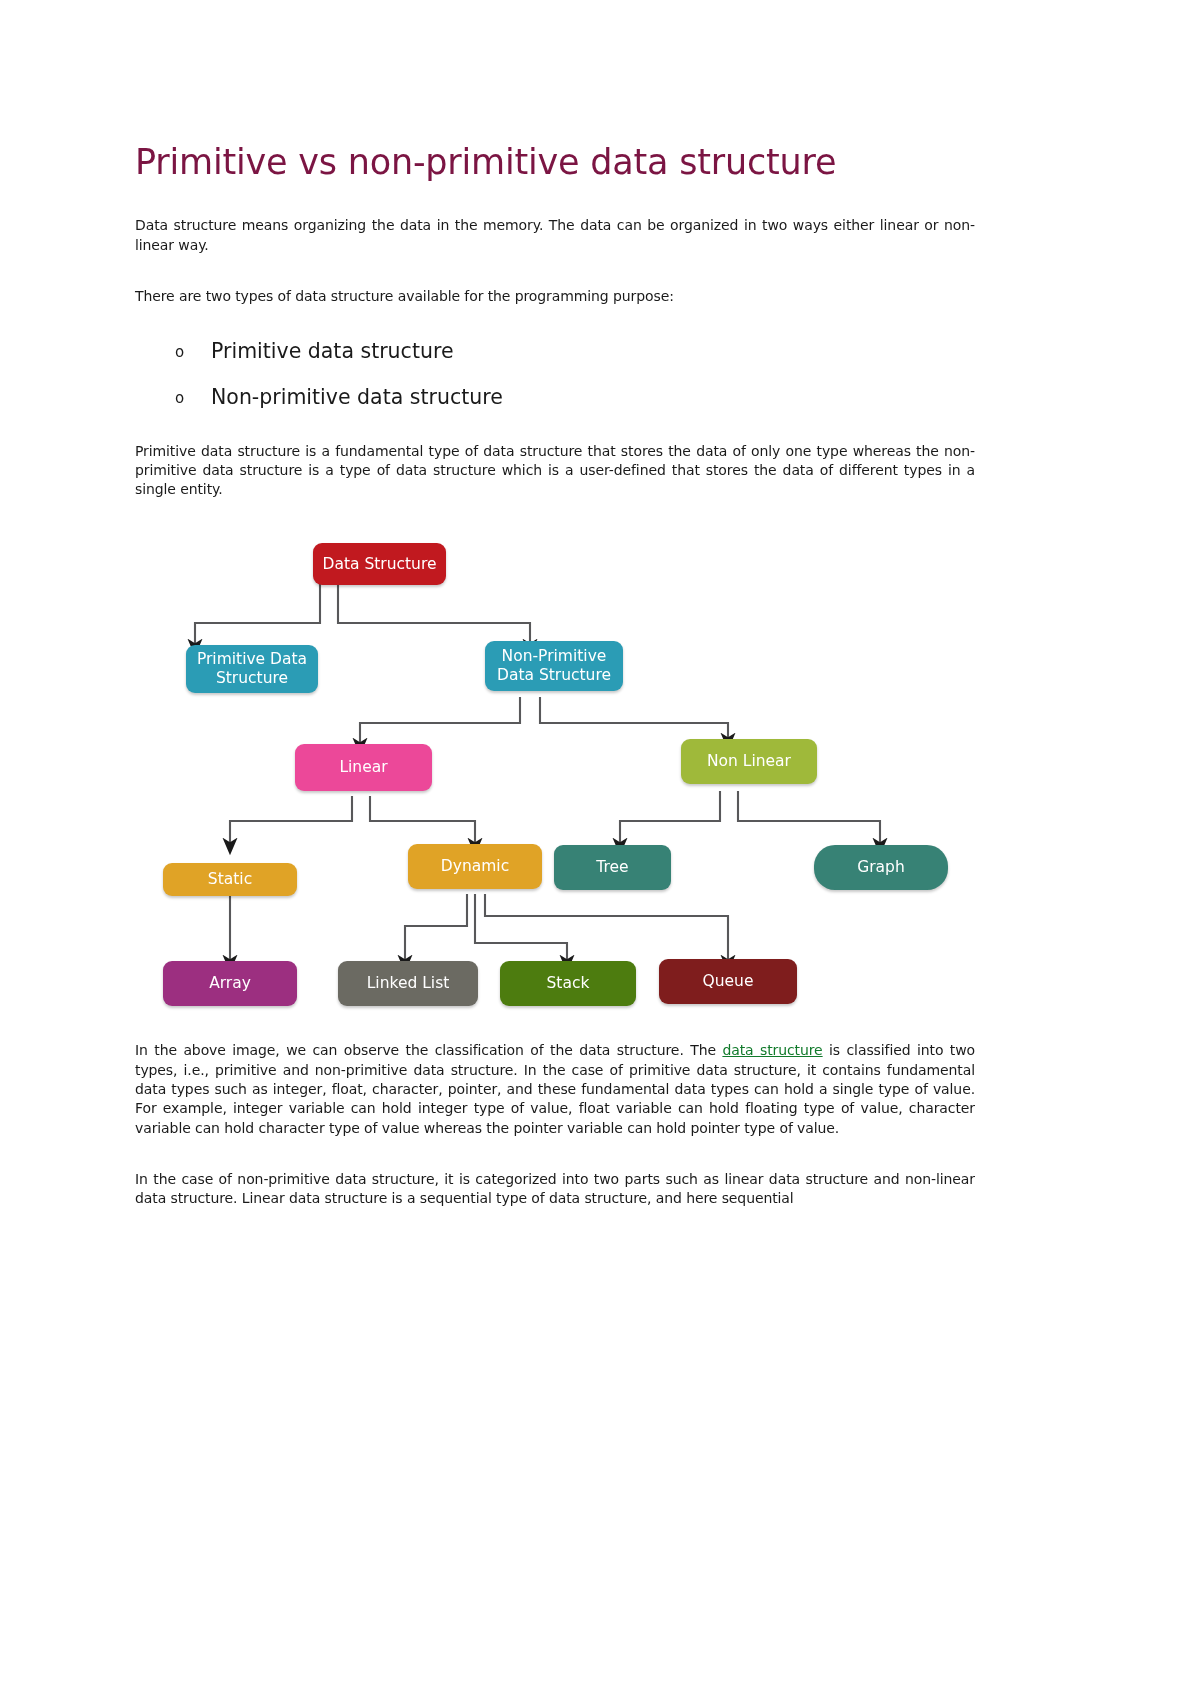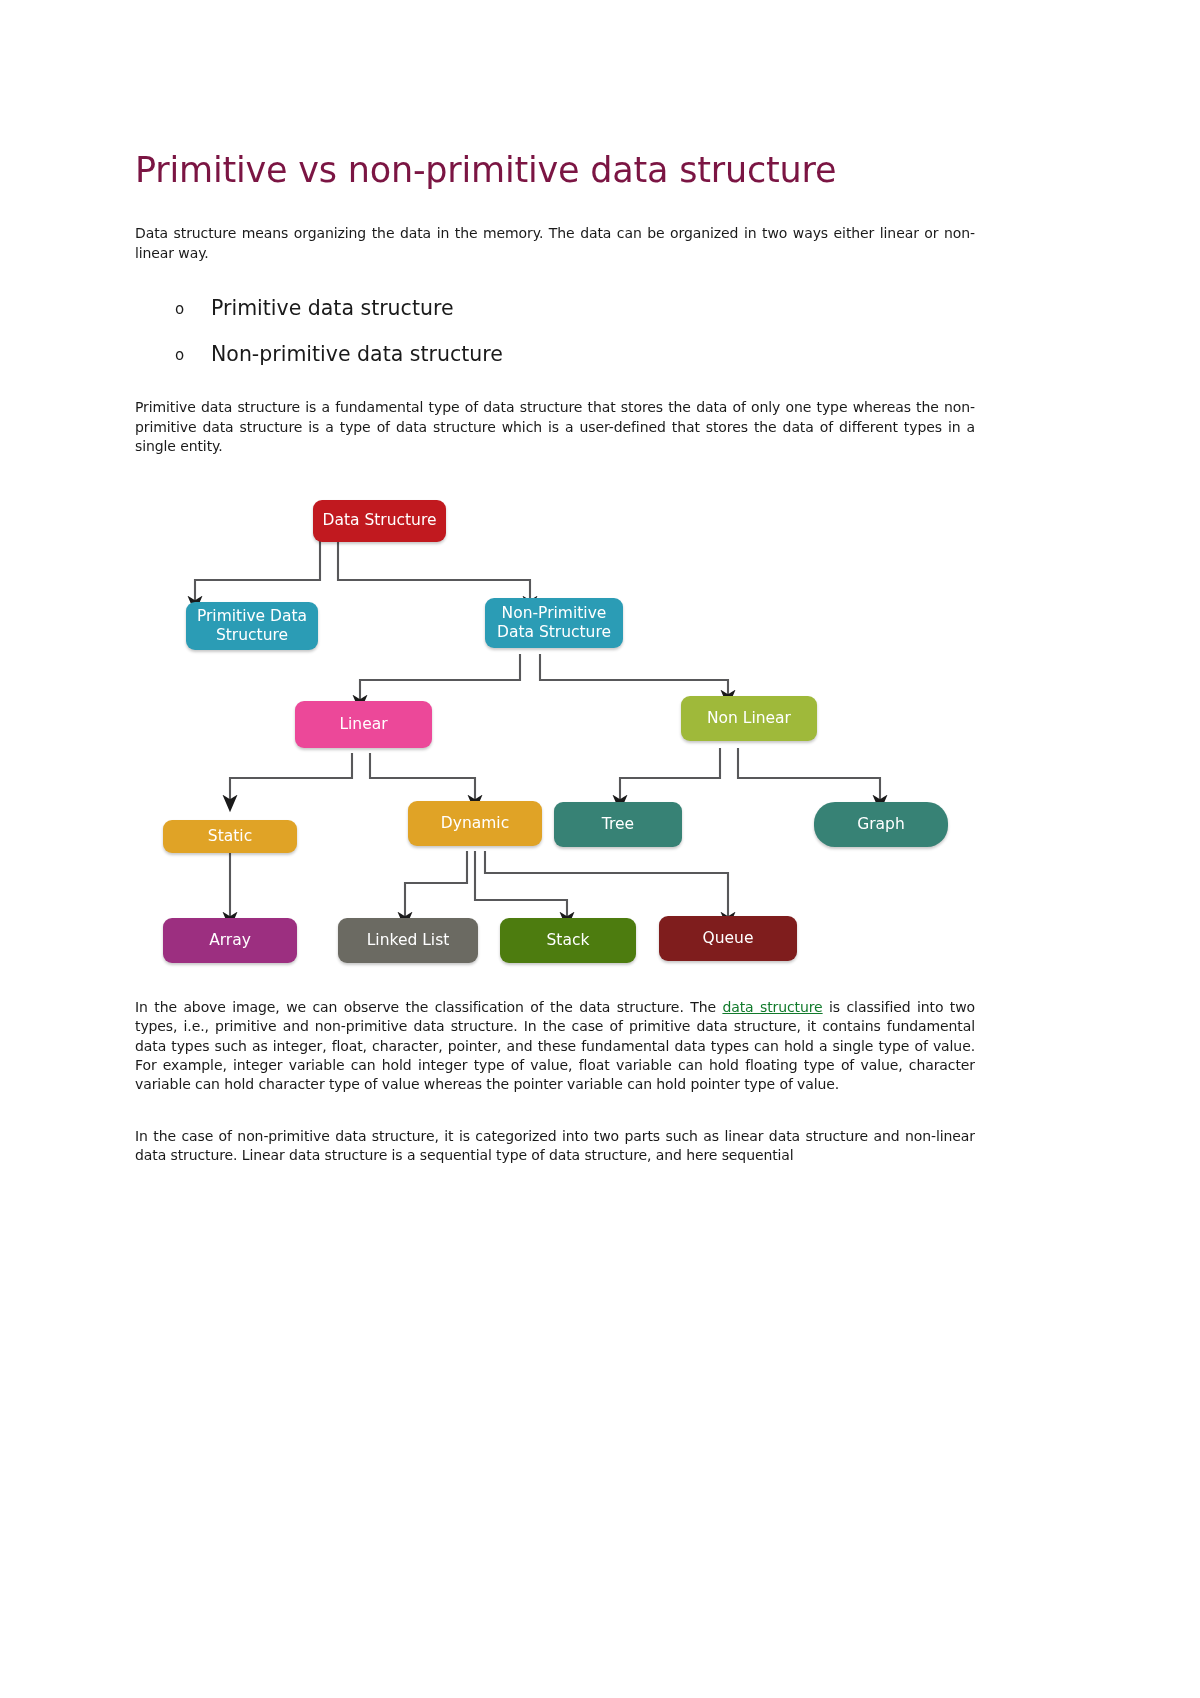--- a/index.html
+++ b/index.html
@@ -20,21 +20,21 @@
     height: 1698px;
     background: #ffffff;
     box-sizing: border-box;
     padding: 138px 225px 0 135px;
   }
   h1.doc-title {
     font-family: "DejaVu Sans", sans-serif;
     font-size: 35px;
     font-weight: normal;
     color: #7b1543;
-    margin: 12px 0 34px 0;
+    margin: 4px 0 34px 0;
     letter-spacing: -0.2px;
     line-height: 1.15;
   }
   p.body-text {
     font-size: 14px;
     line-height: 1.38;
     margin: 0 0 32px 0;
     text-align: justify;
     color: #1a1a1a;
     letter-spacing: -0.1px;
@@ -95,20 +95,21 @@
 </style>
 </head>
 <body>
 
 <div class="page">
 
   <h1 class="doc-title">Primitive vs non-primitive data structure</h1>
 
   <p class="body-text">Data structure means organizing the data in the memory. The data can be organized in two ways either linear or non-linear way.</p>
 
+  <p class="body-text">There are two types of data structure available for the programming purpose:</p>
 
   <ul class="bullets">
     <li>
       <span class="marker">o</span>
       <span>Primitive data structure</span>
     </li>
     <li>
       <span class="marker">o</span>
       <span>Non-primitive data structure</span>
     </li>
@@ -174,21 +175,21 @@
     </div>
 
     <div class="node" style="left:33px; top:332px; width:134px; height:33px; background:#e0a326;">
       <span>Static</span>
     </div>
 
     <div class="node" style="left:278px; top:313px; width:134px; height:45px; background:#e0a326;">
       <span>Dynamic</span>
     </div>
 
-    <div class="node" style="left:424px; top:314px; width:128px; height:45px; background:#378275;">
+    <div class="node" style="left:424px; top:314px; width:117px; height:45px; background:#378275;">
       <span>Tree</span>
     </div>
 
     <div class="node" style="left:684px; top:314px; width:134px; height:45px; background:#378275;border-radius:21px;">
       <span>Graph</span>
     </div>
 
     <div class="node" style="left:33px; top:430px; width:134px; height:45px; background:#9c2f80;">
       <span>Array</span>
     </div>

